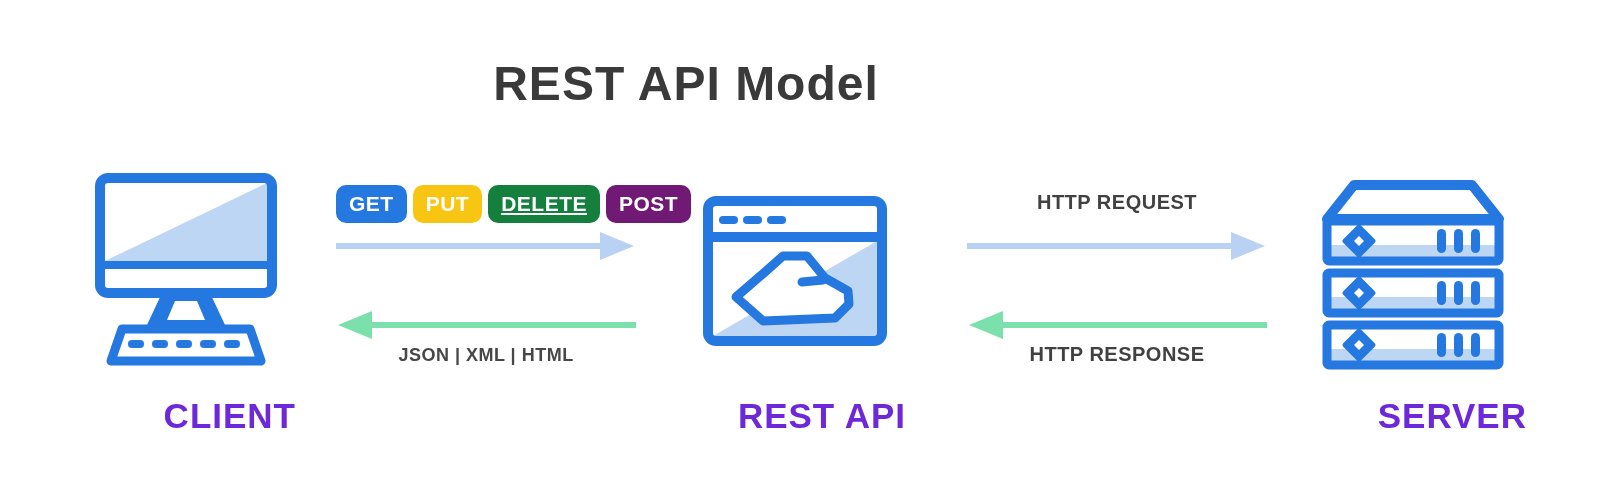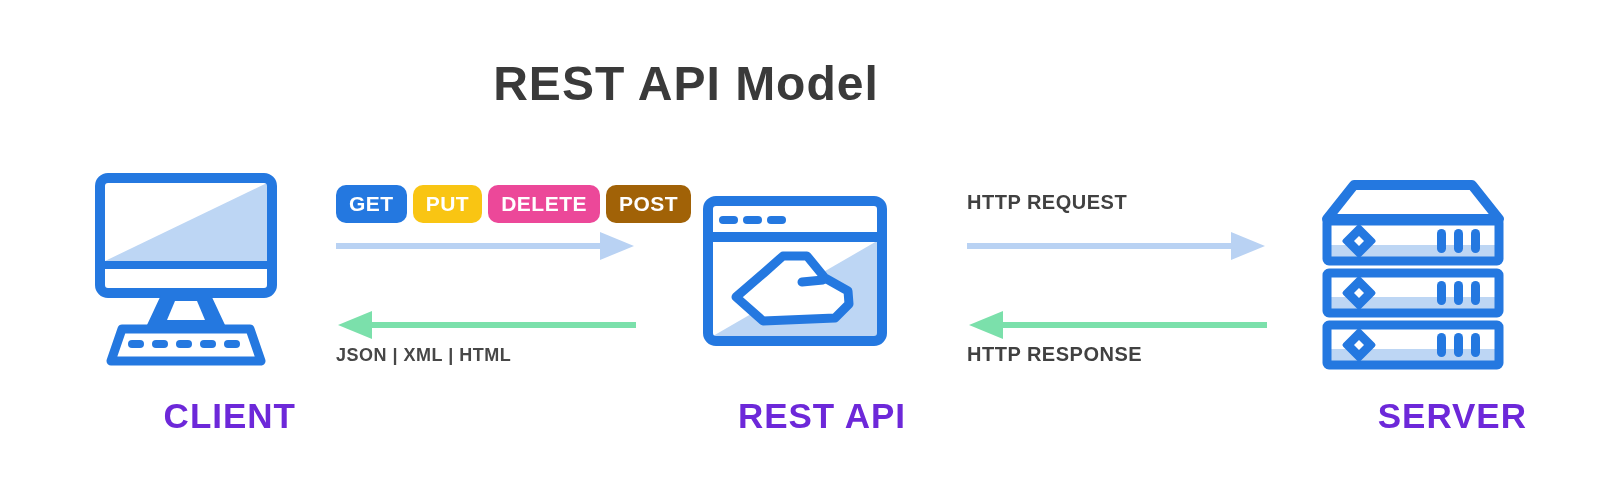--- a/index.html
+++ b/index.html
@@ -29,21 +29,21 @@
     height:38px;display:flex;align-items:center;justify-content:center;
     padding:0 13px;border-radius:10px;color:#ffffff;font-size:21px;font-weight:800;
     letter-spacing:0.5px;
   }
   .arrow{position:absolute;width:300px;height:30px;}
   .a-blue1{left:336px;top:231px;}
   .a-green1{left:336px;top:310px;}
   .a-blue2{left:967px;top:231px;}
   .a-green2{left:967px;top:310px;}
   .channel-text{
-    position:absolute;width:300px;text-align:left;
+    position:absolute;width:300px;text-align:center;
     font-weight:800;color:#414141;letter-spacing:0.5px;
   }
   .t-request{left:967px;top:191px;font-size:20px;}
   .t-response{left:967px;top:343px;font-size:20px;}
   .t-formats{left:336px;top:345px;font-size:18px;color:#474747;}
 </style>
 </head>
 <body>
 
 <div class="canvas">
@@ -61,22 +61,22 @@
     <rect x="33" y="167" width="16" height="8" rx="4" fill="#2478E0"></rect>
     <rect x="57" y="167" width="16" height="8" rx="4" fill="#2478E0"></rect>
     <rect x="81" y="167" width="16" height="8" rx="4" fill="#2478E0"></rect>
     <rect x="105" y="167" width="16" height="8" rx="4" fill="#2478E0"></rect>
     <rect x="129" y="167" width="16" height="8" rx="4" fill="#2478E0"></rect>
   </svg>
 
   <div class="badges">
     <div class="badge" style="background-color: rgb(36, 120, 224);">GET</div>
     <div class="badge" style="background-color: rgb(249, 197, 19); text-align: right;">PUT</div>
-    <div class="badge" style="background-color: #ec4899;">DELETE</div>
-    <div class="badge" style="background-color: #a16207;">POST</div>
+    <div class="badge" style="background-color: #15803d; text-decoration: underline;">DELETE</div>
+    <div class="badge" style="background-color: #701a75;">POST</div>
   </div>
 
   <svg class="arrow a-blue1" viewBox="0 0 300 30">
     <rect x="0" y="12" width="268" height="6" fill="#B9D2F3"></rect>
     <polygon points="264,1 298,15 264,29" fill="#B9D2F3"></polygon>
   </svg>
 
   <svg class="arrow a-green1" viewBox="0 0 300 30">
     <rect x="32" y="12" width="268" height="6" fill="#7BE0AB"></rect>
     <polygon points="36,1 2,15 36,29" fill="#7BE0AB"></polygon>

